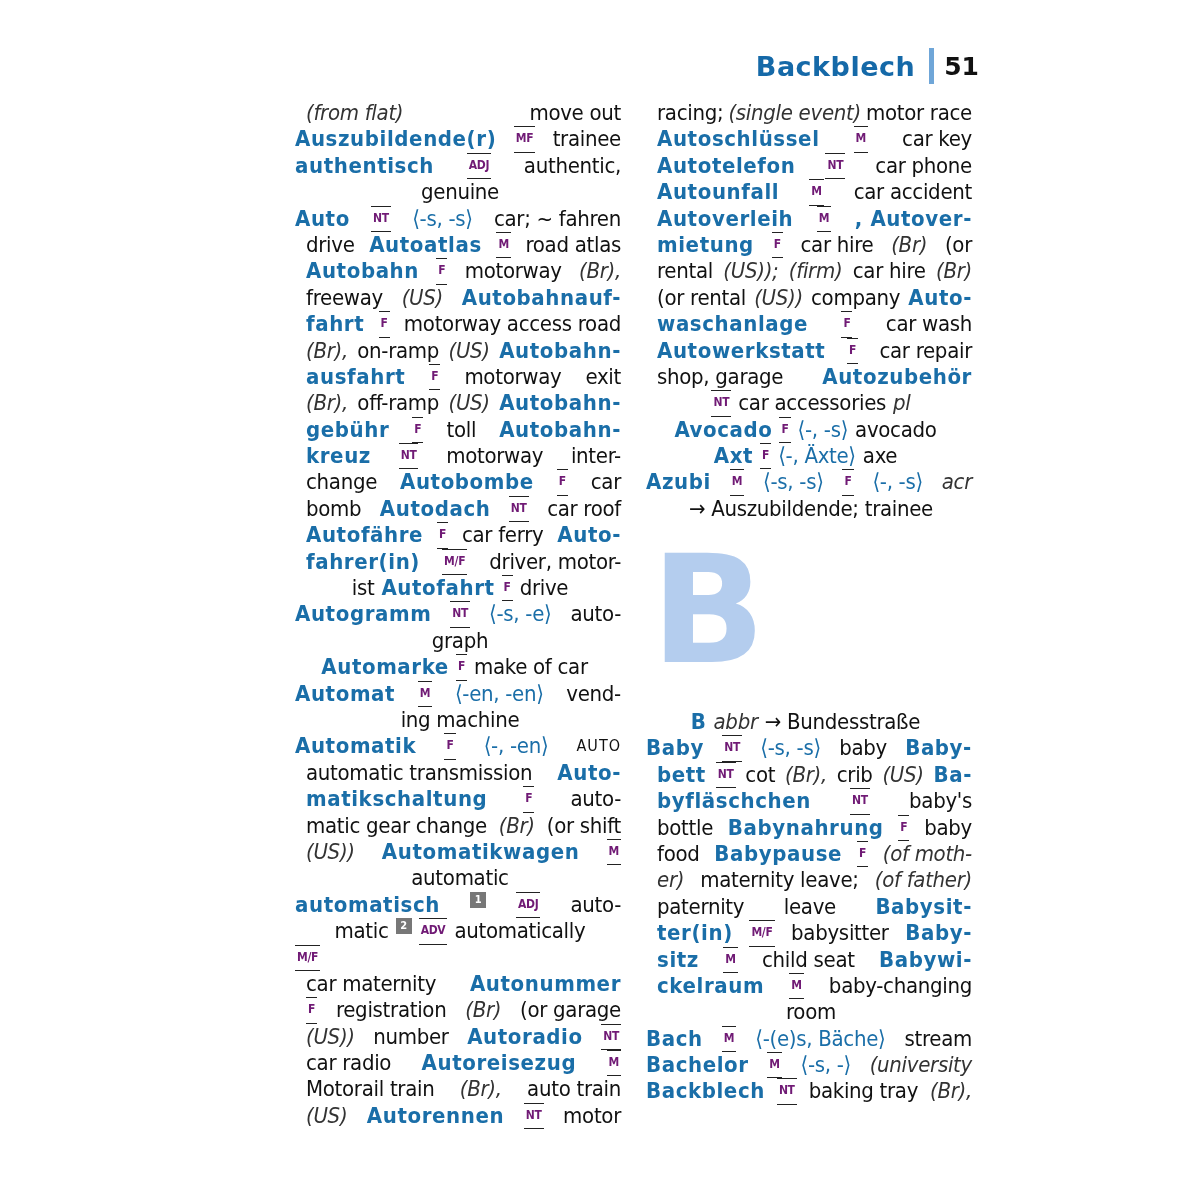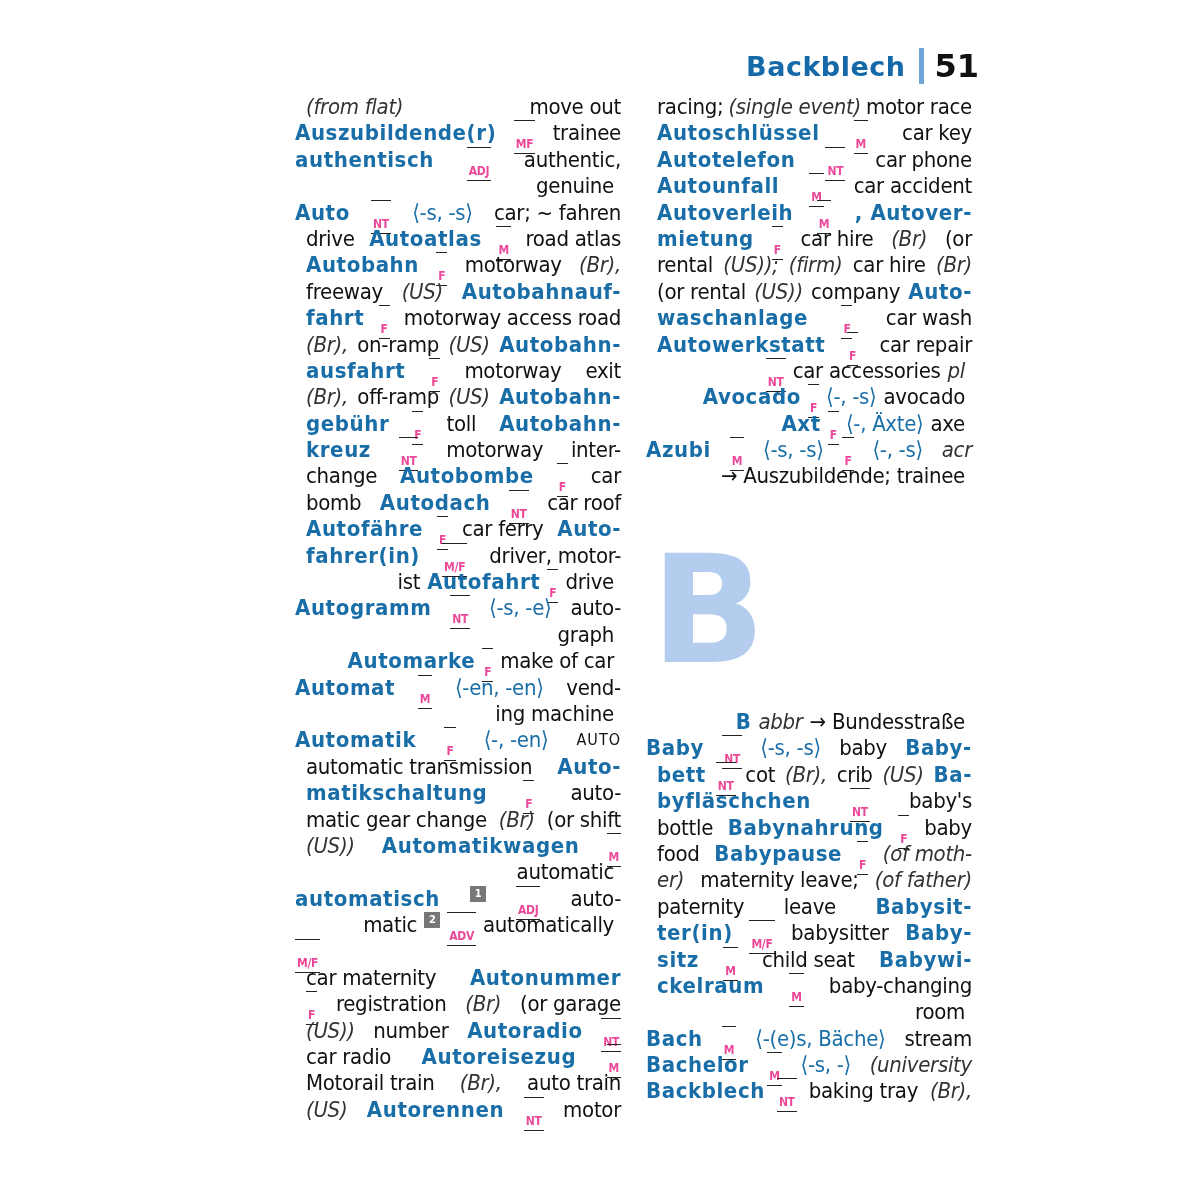--- a/index.html
+++ b/index.html
@@ -2,32 +2,32 @@
 <html><head>
 <meta charset="utf-8">
 <style>
   html, body { margin:0; padding:0; background:#ffffff; }
   body { width:1200px; height:1200px; position:relative; overflow:hidden;
          font-family:"DejaVu Sans Condensed","DejaVu Sans", sans-serif; color:#111; }
   .page { position:absolute; left:0; top:0; width:1200px; height:1200px; background:#fff;margin-left:39px; }
   .header { position:absolute; top:46px; left:600px; width:340px; height:40px; display:flex; align-items:center; justify-content:flex-end; }
   .hw-title { color:#1569a8; font-weight:bold; font-size:27px; font-family:"DejaVu Sans", sans-serif; letter-spacing:0.5px; }
   .hbar { width:5px; height:36px; background:#6fa6d8; margin:0 10px 0 14px; }
-  .pnum { font-size:32px; font-weight:bold; color:#111; font-family:"DejaVu Sans", sans-serif; }
-  .col { position:absolute; top:94px; width:326px; }
+  .pnum { font-size:25px; font-weight:bold; color:#111; font-family:"DejaVu Sans", sans-serif; }
+  .col { position:absolute; top:100px; width:326px; }
   .col.left { left:256px; }
   .col.right { left:607px; }
   .line { height:26.4px; line-height:26.4px; font-size:22px; white-space:nowrap; display:flex; justify-content:space-between; letter-spacing:-0.3px; }
   .line.indent { padding-left:11px; }
-  .line.last { justify-content:flex-end; }
+  .line.last { justify-content:center; }
   .line.last > span { margin-right:7px; }
   .hw { color:#1a6ea8; font-weight:bold; letter-spacing:0.6px; }
   .it { font-style:italic; color:#333; }
   .gr { color:#1a6ea8; font-weight:normal; }
-  .tag { display:inline-block; font-size:12px; font-weight:bold; line-height:14px; padding:16px 2px; border-top:1.5px solid #222; border-bottom:1.5px solid #222; color:#ec4899; vertical-align:middle; }
+  .tag { display:inline-block; font-size:12px; font-weight:bold; line-height:14px; padding:4px 2px; border-top:1.5px solid #222; border-bottom:1.5px solid #222; color:#701a75; vertical-align:middle; }
   .num { display:inline-block; width:16px; height:16px; background:#777; color:#fff; font-size:11px; line-height:16px; text-align:center; font-weight:bold; vertical-align:middle; }
   .sc { font-size:16px; letter-spacing:1px; }
   .bigB { position:absolute; left:612px; top:535px; font-size:150px; font-weight:bold; color:#b4cdee; font-family:"DejaVu Sans", sans-serif; line-height:150px; }
   .col.right2 { left:607px; top:709px; }
 </style>
 </head>
 <body>
 
 <div class="page">
   <div class="header">
@@ -289,20 +289,24 @@
       <div class="line indent">
         <span class="hw">waschanlage</span>
         <span class="tag">F</span>
         <span class="">car wash</span>
       </div>
       <div class="line indent">
         <span class="hw">Autowerkstatt</span>
         <span class="tag">F</span>
         <span class="">car repair</span>
       </div>
+      <div class="line indent">
+        <span class="">shop, garage</span>
+        <span class="hw">Autozubehör</span>
+      </div>
       <div class="line indent last">
         <span class="tag">NT</span>
         <span class="">car accessories</span>
         <span class="it">pl</span>
       </div>
       <div class="line last">
         <span class="hw">Avocado</span>
         <span class="tag">F</span>
         <span class="gr">⟨-, -s⟩</span>
         <span class="">avocado</span>

